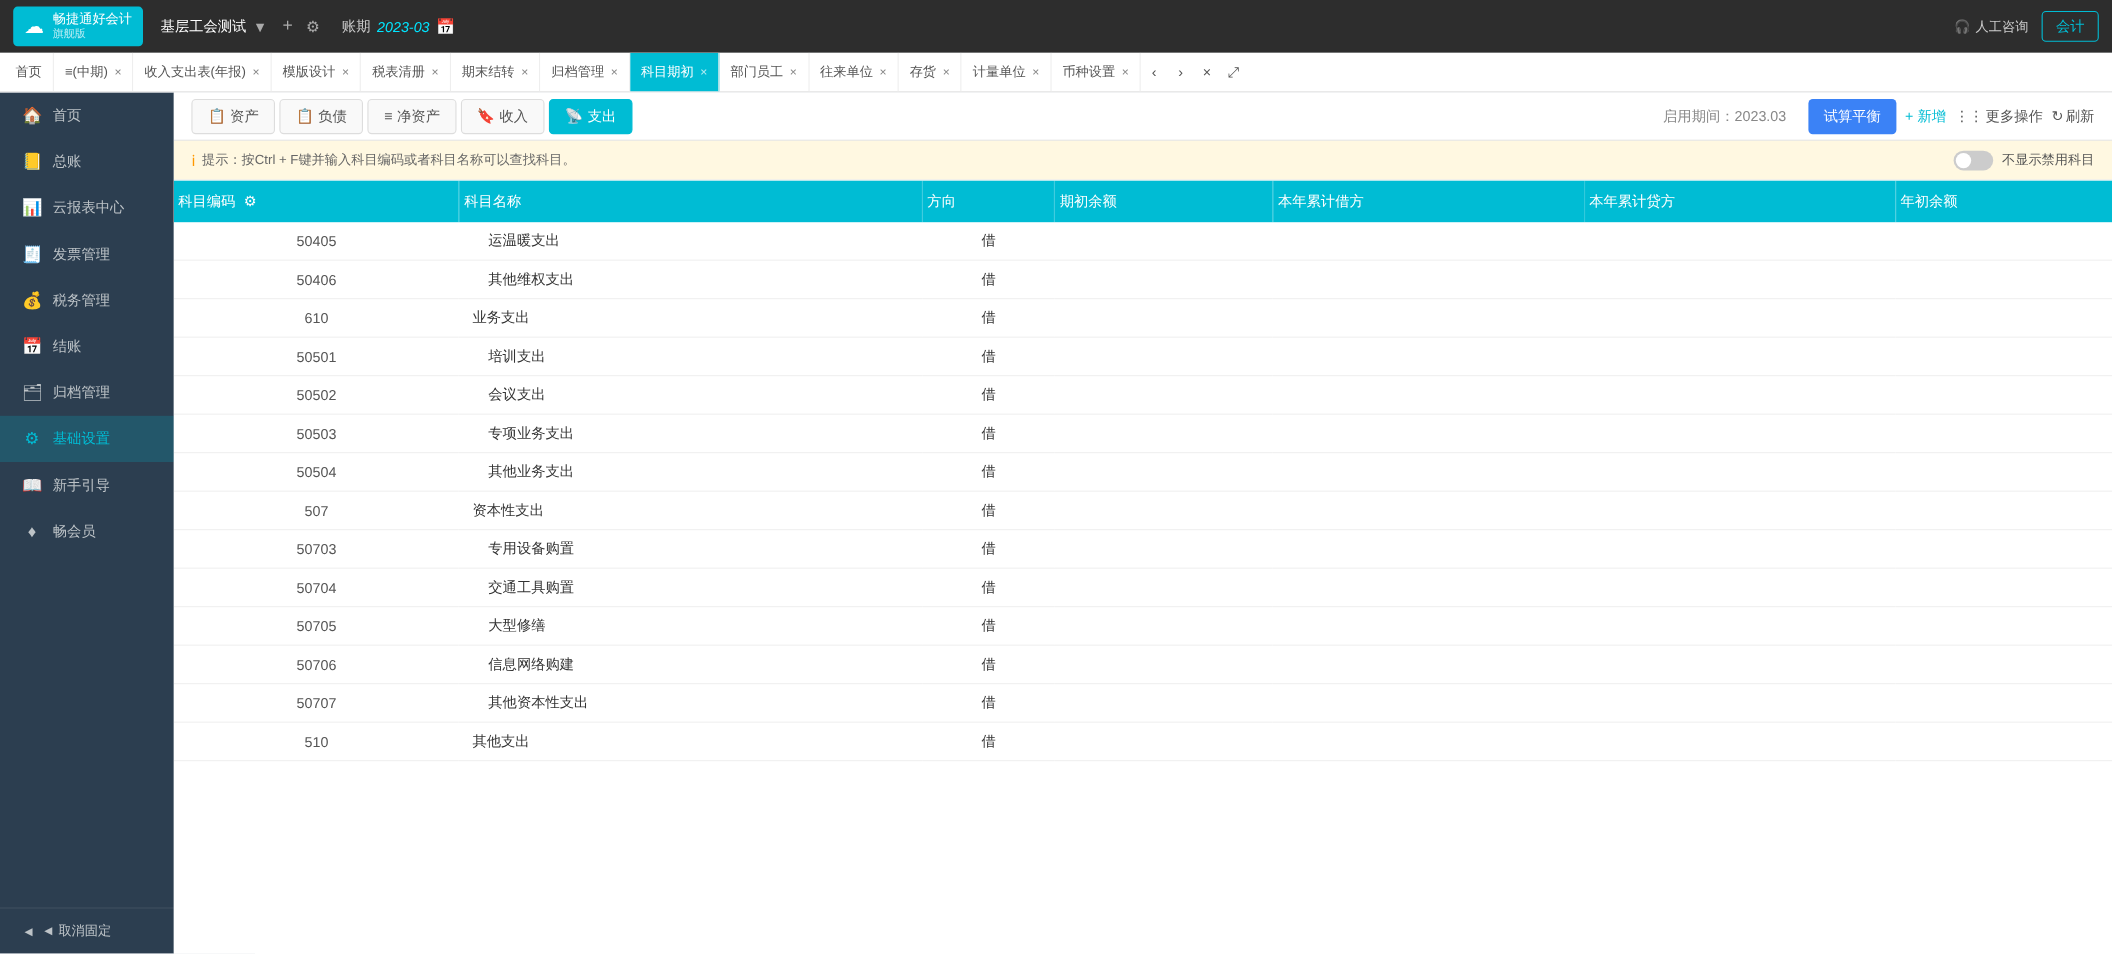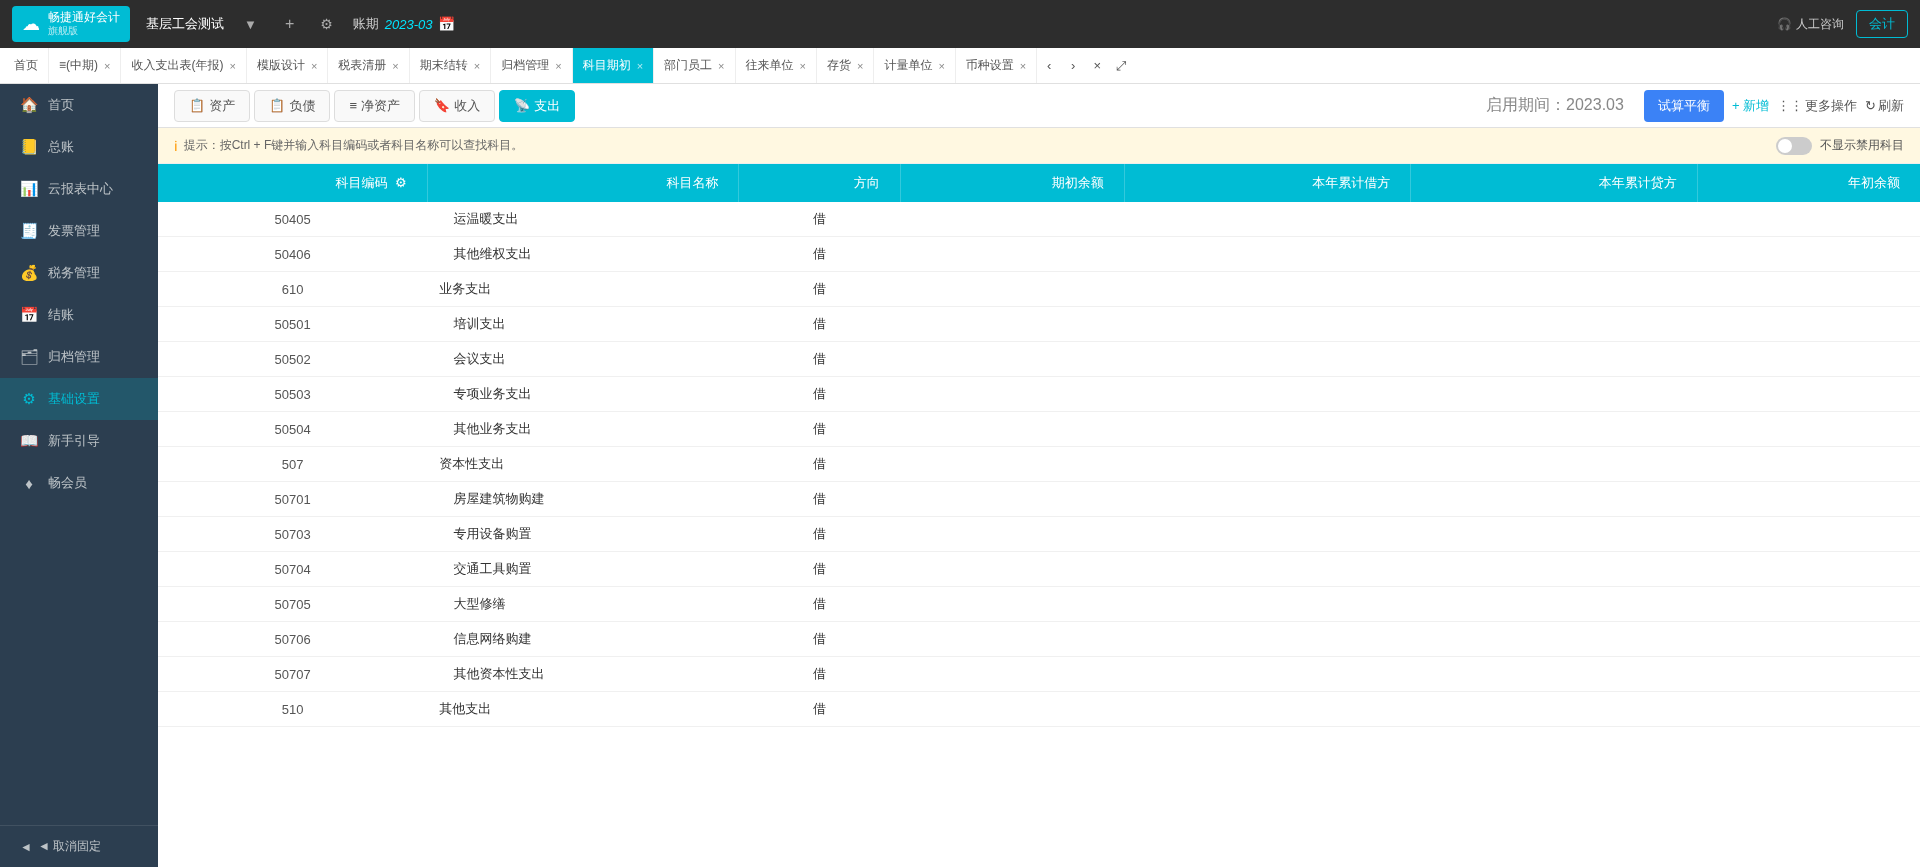--- a/index.html
+++ b/index.html
@@ -16,21 +16,21 @@
       flex-shrink: 0;
     }
     .app-logo {
       display: flex; align-items: center; gap: 8px;
       background: #00bcd4; padding: 4px 10px; border-radius: 4px; margin-right: 16px;
     }
     .app-logo .logo-icon { font-size: 18px; color: #fff; }
     .app-logo .logo-text { font-size: 12px; color: #fff; line-height: 1.2; }
     .app-logo .logo-sub { font-size: 10px; color: rgba(255,255,255,0.7); }
     .company-selector {
-      display: flex; align-items: center; gap: 20px;
+      display: flex; align-items: center; gap: 6px;
       color: #fff; font-size: 13px; cursor: pointer;
     }
     .company-selector .arrow { color: #aaa; }
     .header-actions { margin-left: auto; display: flex; align-items: center; gap: 12px; }
     .period-label { color: #ccc; font-size: 13px; }
     .period-value { color: #00e5ff; font-size: 13px; font-style: italic; }
     .help-btn { display: flex; align-items: center; gap: 4px; color: #ccc; font-size: 12px; cursor: pointer; }
     .user-btn { border: 1px solid #00bcd4; color: #00bcd4; padding: 4px 12px; border-radius: 4px; cursor: pointer; font-size: 13px; background: none; }
 
     
@@ -96,21 +96,21 @@
       flex-shrink: 0;
       gap: 4px;
     }
     .sub-tab {
       display: flex; align-items: center; gap: 4px;
       padding: 6px 14px; cursor: pointer; font-size: 13px;
       color: #555; border: 1px solid #ddd; border-radius: 4px; background: #f9f9f9;
     }
     .sub-tab.active { background: #00bcd4; color: #fff; border-color: #00bcd4; }
     .sub-tab .tab-icon { font-size: 13px; }
-    .period-info { margin-left: auto; font-size: 16px; color: #888; }
+    .period-info { margin-left: auto; font-size: 13px; color: #888; }
     .action-buttons { display: flex; align-items: center; gap: 8px; margin-left: 16px; }
     .btn-balance { background: #3b82f6; color: #fff; border: none; padding: 7px 14px; border-radius: 4px; cursor: pointer; font-size: 13px; }
     .btn-add { background: none; border: none; color: #00bcd4; cursor: pointer; font-size: 13px; display: flex; align-items: center; gap: 2px; }
     .btn-more { background: none; border: none; color: #555; cursor: pointer; font-size: 13px; display: flex; align-items: center; gap: 2px; }
     .btn-refresh { background: none; border: none; color: #555; cursor: pointer; font-size: 13px; display: flex; align-items: center; gap: 2px; }
 
     
     .hint-bar {
       background: #fff8e1; padding: 8px 16px; font-size: 12px; color: #666;
       display: flex; align-items: center; gap: 6px; flex-shrink: 0;
@@ -125,22 +125,22 @@
     .toggle-switch::after {
       content: ''; position: absolute; width: 14px; height: 14px;
       background: #fff; border-radius: 50%; top: 2px; left: 2px; transition: 0.2s;
     }
 
     
     .table-container { flex: 1; overflow-y: auto; background: #fff; }
     table { width: 100%; border-collapse: collapse; }
     thead tr { background: #00bcd4; color: #fff; }
     thead th {
-      padding: 10px 20px; font-weight: 500; font-size: 13px;
-      text-align: right; border-right: 1px solid rgba(255,255,255,0.2);
+      padding: 10px 4px; font-weight: 500; font-size: 13px;
+      text-align: left; border-right: 1px solid rgba(255,255,255,0.2);
       white-space: nowrap;
     }
     thead th:last-child { border-right: none; }
     tbody tr { border-bottom: 1px solid #f0f0f0; }
     tbody td { padding: 8px 12px; font-size: 13px; text-align: center; color: #333; }
     tbody td.code-col { color: #555; }
     tbody td.name-col { text-align: left; }
     tbody tr.parent-row td { font-weight: 500; }
 
     
@@ -418,29 +418,20 @@
             <tr class="parent-row">
       <td class="code-col">507</td>
       <td class="name-col">资本性支出</td>
       <td>借</td>
       <td></td>
       <td></td>
       <td></td>
       <td></td>
     </tr>
             <tr>
-      <td class="code-col">50701</td>
-      <td class="name-col">&nbsp;&nbsp;&nbsp;&nbsp;房屋建筑物购建</td>
-      <td>借</td>
-      <td></td>
-      <td></td>
-      <td></td>
-      <td></td>
-    </tr>
-            <tr>
       <td class="code-col">50703</td>
       <td class="name-col">&nbsp;&nbsp;&nbsp;&nbsp;专用设备购置</td>
       <td>借</td>
       <td></td>
       <td></td>
       <td></td>
       <td></td>
     </tr>
             <tr>
       <td class="code-col">50704</td>

